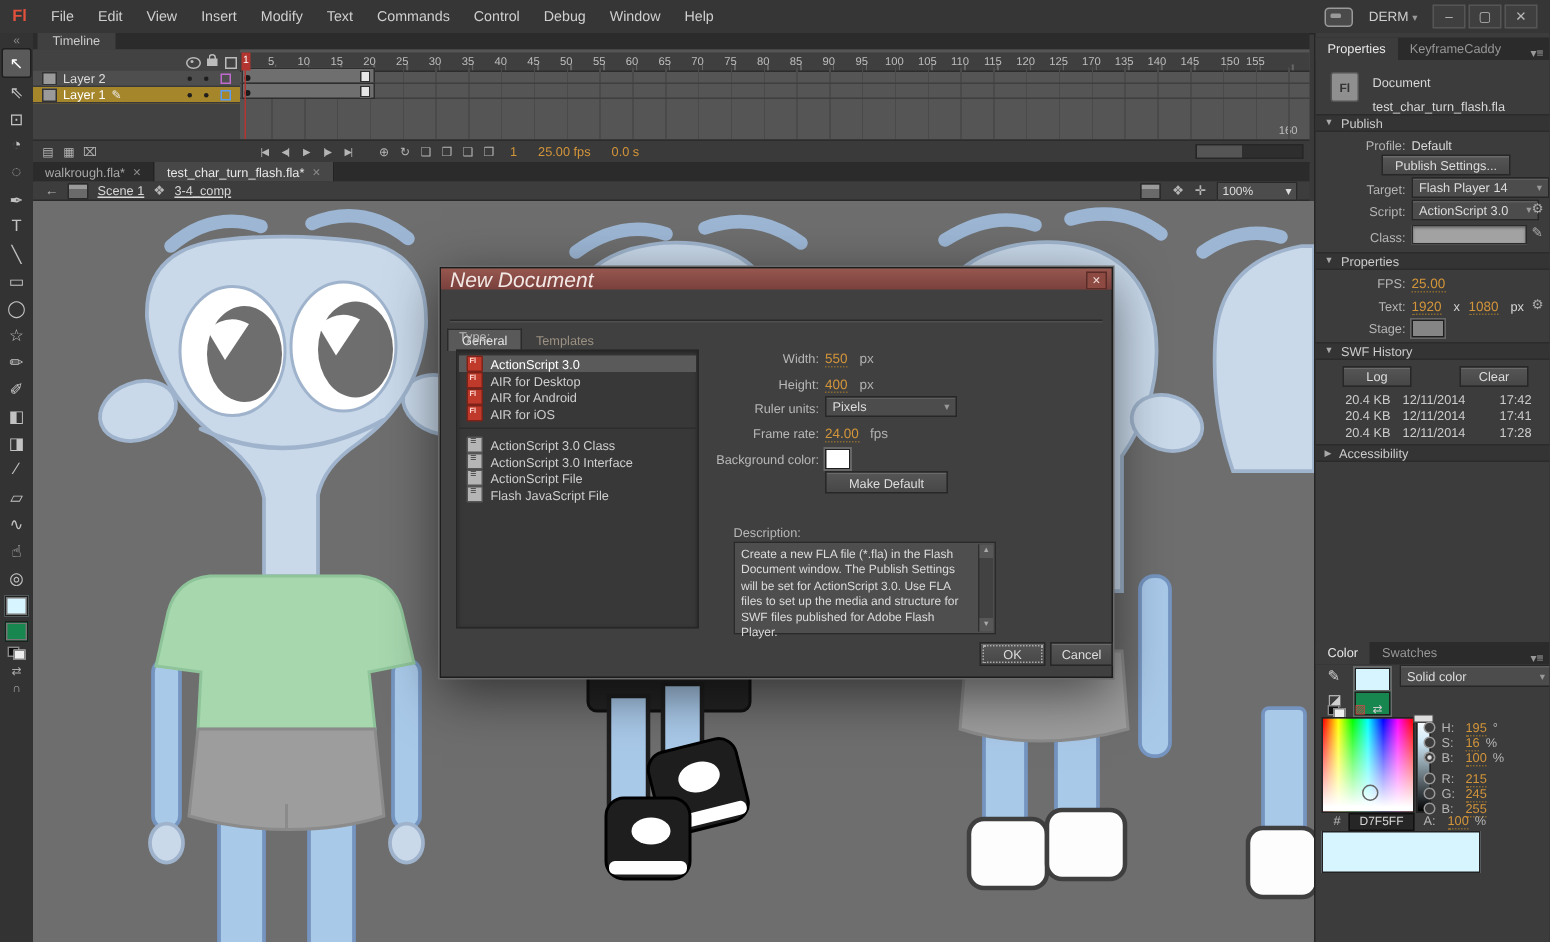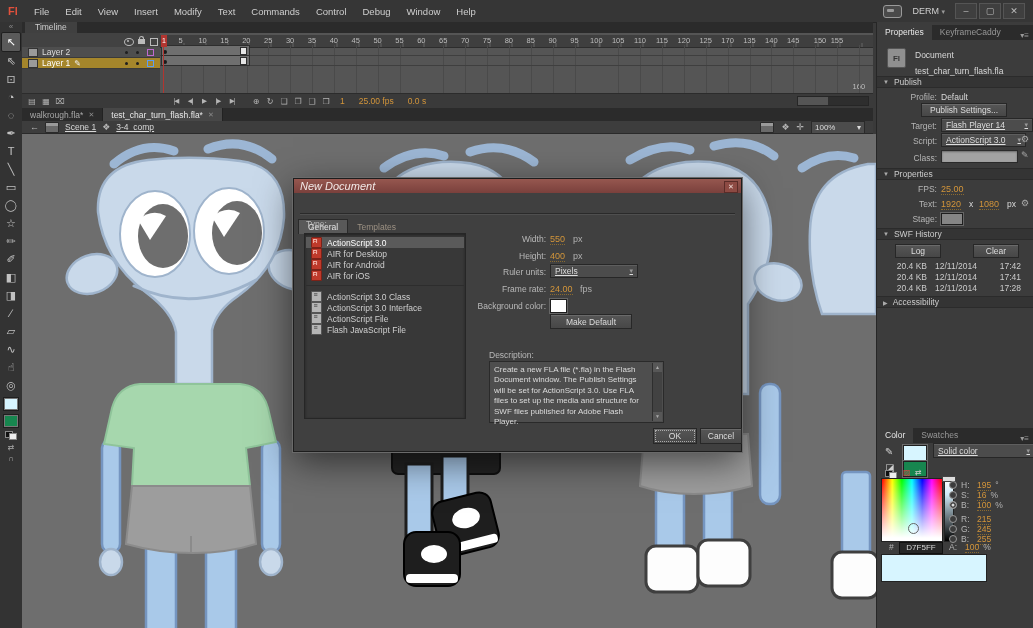--- a/index.html
+++ b/index.html
@@ -89,40 +89,40 @@
   .eye{fill:#fff;stroke:#9fb4cc;stroke-width:2;}
   .line{fill:none;stroke:#9fb4cc;stroke-width:3;stroke-linecap:round;}
   .limb{fill:#a9c9e9;stroke:#7595c0;stroke-width:2.5;}
   .limb2{fill:#a9c9e9;stroke:#1e1e1e;stroke-width:3;}
   .shoe{fill:#fdfdfd;stroke:#3f3f3f;stroke-width:3;}
   .shoe2{fill:#1e1e1e;stroke:#000;stroke-width:2;}
 
   
   .dialog{left:293px;top:178px;width:447px;height:272px;background:#404040;border:1px solid #1d1d1d;outline:1px solid #6a6a6a;box-shadow:0 10px 34px rgba(0,0,0,.55);}
   .dlg-title{position:absolute;left:0;top:0;width:100%;height:14px;background:linear-gradient(#96574f,#7a403c);display:flex;align-items:center;}
-  .dlg-title .t{font-style:italic;color:#f2e8e6;font-size:11px;padding-left:6px;}
+  .dlg-title .t{font-style:italic;color:#f2e8e6;font-size:14px;padding-left:6px;}
   .dlg-close{position:absolute;right:3px;top:2px;width:12px;height:10px;background:#8d4a43;border:1px solid #5a2c28;color:#f0dcd8;font-size:7px;display:flex;align-items:center;justify-content:center;}
   .dlg-tab{position:absolute;top:20px;height:14px;line-height:14px;padding:0 9px;font-size:8.5px;color:#9c9183;}
   .dlg-tab.on{background:#595959;color:#e5e5e5;border:1px solid #2a2a2a;border-bottom:none;}
   .dlg-hr{position:absolute;left:6px;top:34px;width:435px;border-top:1px solid #2a2a2a;border-bottom:1px solid #4f4f4f;}
   .dlg-lab{position:absolute;color:#b8b8b8;font-size:8.5px;}
   .typelist{position:absolute;left:10px;top:54px;width:162px;height:186px;background:#383838;border:1px solid #262626;box-shadow:inset 0 1px 3px rgba(0,0,0,.4);padding-top:3px;box-sizing:border-box;}
   .tgroup{border-bottom:1px solid #2d2d2d;margin:0 1px 5px 1px;padding-bottom:4px;}
   .tgroup:last-child{border-bottom:none;}
   .titem{height:11px;display:flex;align-items:center;gap:5px;padding-left:5px;color:#cfcfcf;font-size:8.5px;}
   .titem.on{background:#5a5a5a;color:#fff;}
   .ticon{width:9px;height:9px;border-radius:1px;position:relative;flex:0 0 auto;}
   .ic-fl .ticon{background:#bf3a2b;border:1px solid #7d2218;}
   .ic-fl .ticon::after{content:"Fl";position:absolute;left:1px;top:0px;color:#ffd9d2;font-size:5px;font-weight:bold;}
   .ic-script .ticon{background:#b5b5b5;border:1px solid #555;}
   .ic-script .ticon::after{content:"≡";position:absolute;left:1.5px;top:-1px;color:#333;font-size:7px;}
   .fld-lab{position:absolute;width:115px;text-align:right;color:#b8b8b8;font-size:8.5px;}
   .hot{color:#d3953a;border-bottom:1px dotted #8a6a30;}
   .unit{color:#b0b0b0;margin-left:4px;}
-  .dd-box{position:absolute;background:#4c4c4c;border:1px solid #272727;box-shadow:inset 0 1px 0 #5e5e5e;color:#ddd;font-size:8.5px;display:flex;align-items:center;justify-content:space-between;padding:0 4px;text-decoration:underline;}
+  .dd-box{position:absolute;background:#4c4c4c;border:1px solid #272727;box-shadow:inset 0 1px 0 #5e5e5e;color:#ddd;font-size:8.5px;display:flex;align-items:center;justify-content:space-between;padding:0 4px;}
   .dd-box .ar{color:#999;font-size:7px;}
   .btn{background:linear-gradient(#565656,#474747);border:1px solid #272727;box-shadow:inset 0 1px 0 #6a6a6a;color:#ddd;font-size:8.5px;display:flex;align-items:center;justify-content:center;}
   .btn.focus{outline:1px dotted #aaa;outline-offset:-3px;}
   .bgswatch{position:absolute;width:15px;height:12px;background:#fff;border:1px solid #1e1e1e;box-shadow:0 0 0 1px #666;}
   .descbox{position:absolute;left:195px;top:182px;width:175px;height:62px;background:#4e4e4e;border:1px solid #2a2a2a;color:#dcdcdc;font-size:8px;line-height:1.3;padding:3px 14px 3px 4px;box-sizing:border-box;}
   .dscroll{position:absolute;right:1px;top:1px;width:9px;height:58px;background:#424242;border-left:1px solid #2e2e2e;}
   .dscroll span{position:absolute;left:0;width:9px;height:9px;background:#575757;color:#aaa;font-size:5px;text-align:center;line-height:9px;}
   .dscroll .up{top:0;} .dscroll .dn{bottom:0;}
 
   

